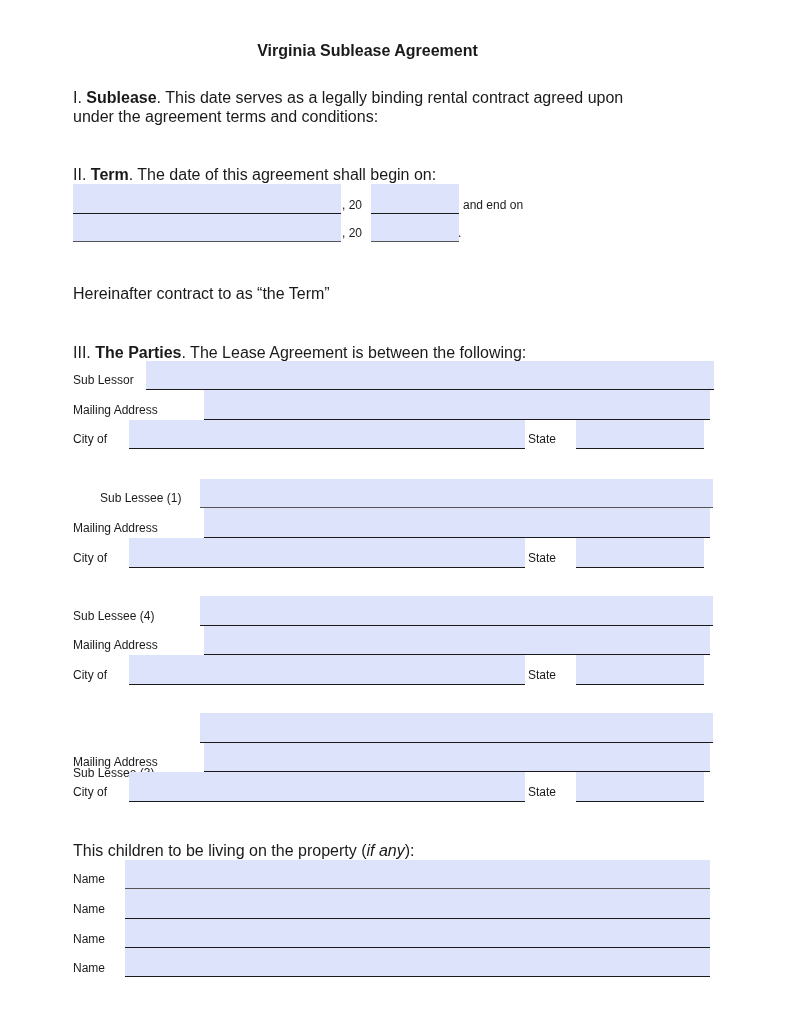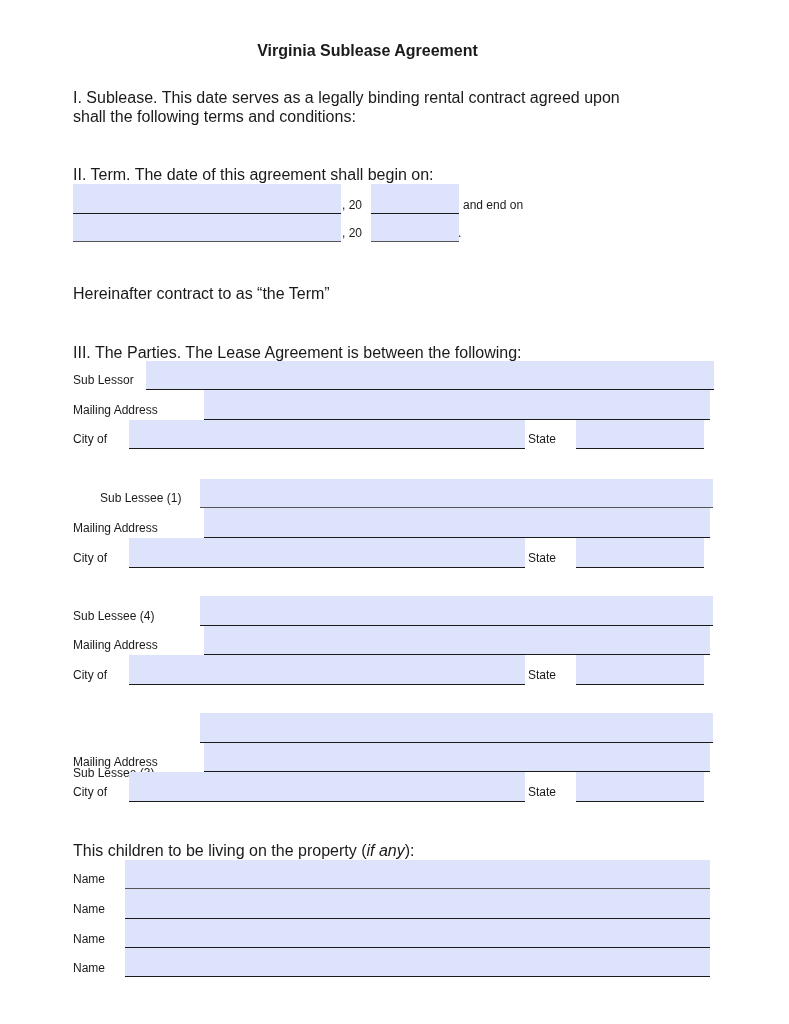--- a/index.html
+++ b/index.html
@@ -1,34 +1,34 @@
 <!DOCTYPE html>
 <html><head>
 <meta charset="utf-8">
 <style>
   html, body { margin: 0; padding: 0; background: #ffffff; }
   body { width: 789px; height: 1024px; position: relative; overflow: hidden;
          font-family: "Liberation Sans", sans-serif; color: #1a1a1a; font-size: 16px; }
   .abs { position: absolute; white-space: nowrap; line-height: 20px; }
   .title { font-weight: bold; font-size: 16px; }
-  b { font-weight: normal; }
+  b { font-weight: bold; }
   .field { position: absolute; background: #dce3fb; border-bottom: 1.5px solid #1a1a1a; box-sizing: border-box; }
   .field.thin { border-bottom: 1px solid #555; }
   .label { position: absolute; white-space: nowrap; font-size: 12px; line-height: 20px; }
 </style>
 </head>
 <body>
 
 <div class="abs title" style="left:0; width:735px; text-align:center; top:27px;margin-top:14px;">Virginia Sublease Agreement</div>
 
 <div class="abs" style="left:73px; top:88px;">
   <span>I.</span>
   <b>Sublease</b><span>. This date serves as a legally binding rental contract agreed upon</span>
 </div>
-<div class="abs" style="left:73px; top:107px;">shall the following terms and conditions:</div>
+<div class="abs" style="left:73px; top:107px;">under the agreement terms and conditions:</div>
 
 <div class="abs" style="left:73px; top:165px;">
   <span>II.</span>
   <b>Term</b><span>. The date of this agreement shall begin on:</span>
 </div>
 
 <div class="field" style="left:73px; top:184px; width:268px; height:30px;"></div>
 <div class="label" style="left:342px; top:195px;">, 20</div>
 <div class="field" style="left:371px; top:184px; width:88px; height:30px;"></div>
 <div class="label" style="left:463px; top:195px;">and end on</div>

